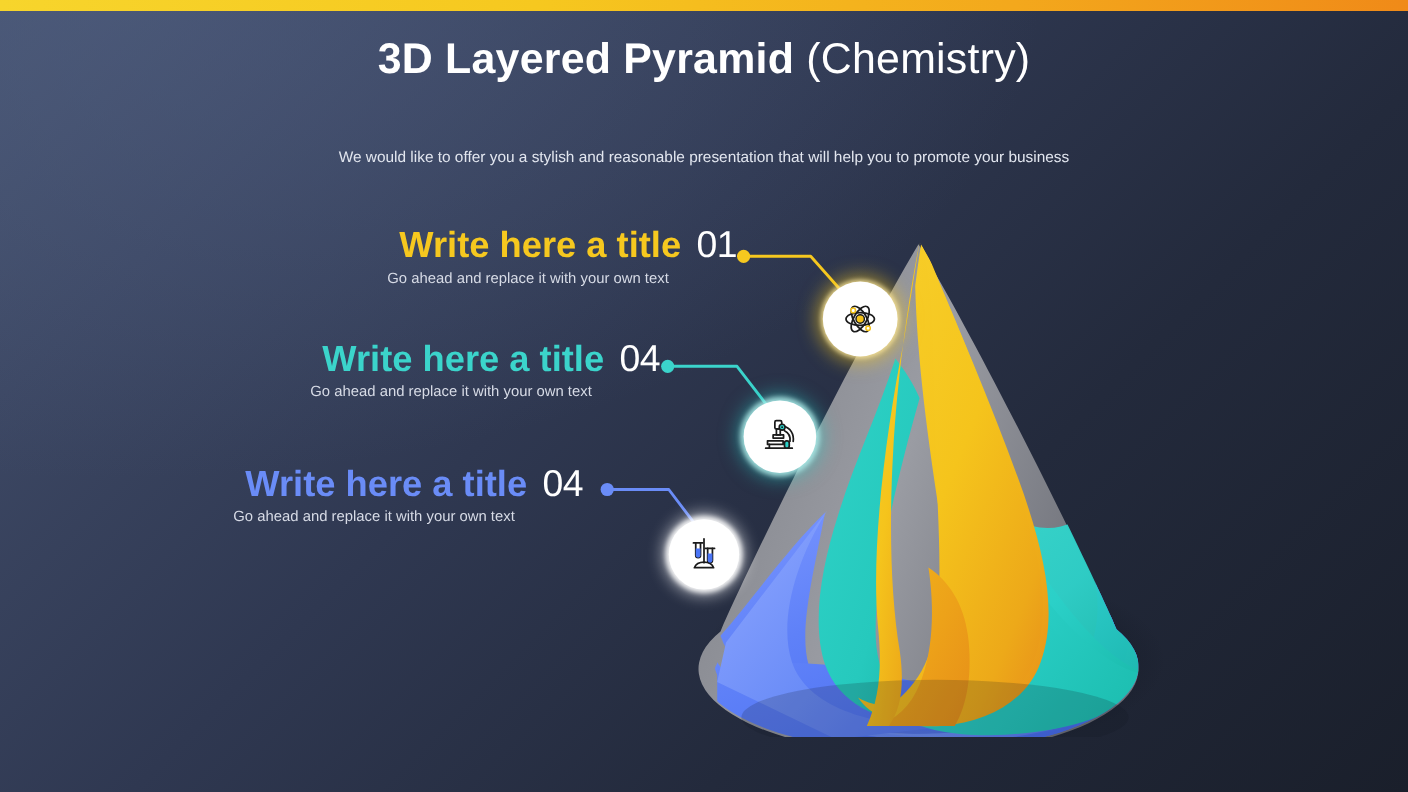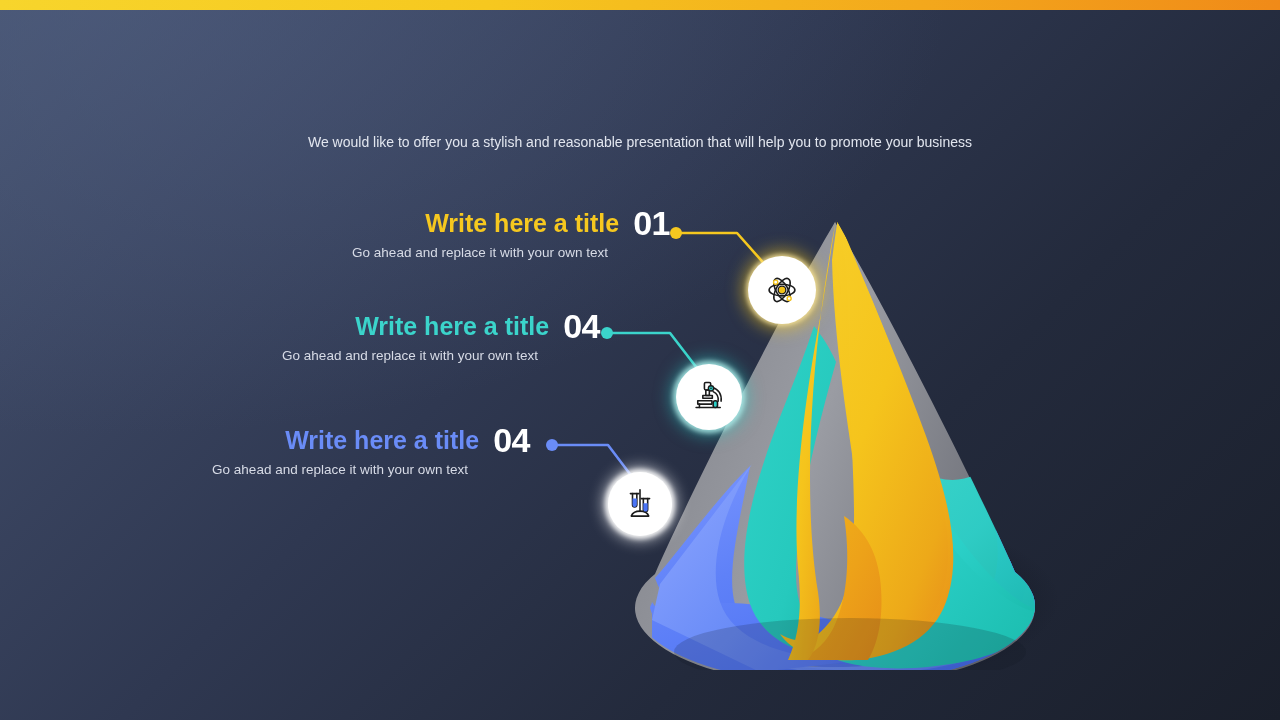--- a/index.html
+++ b/index.html
@@ -55,27 +55,27 @@
     position: absolute;
     text-align: right;
     white-space: nowrap;
   }
   .item .head {
     display: flex;
     align-items: center;
     justify-content: flex-end;
   }
   .item .ttl {
-    font-size: 25px;
+    font-size: 33px;
     font-weight: bold;
     line-height: 30px;
   }
   .item .num {
     font-size: 34px;
-    font-weight: bold;
+    font-weight: normal;
     color: #ffffff;
     line-height: 34px;
     margin-left: 14px;
     letter-spacing: -0.5px;
   }
   .item .sub {
     font-size: 13.5px;
     line-height: 20px;
     color: #d7dbe6;
     margin-top: 3px;
@@ -116,20 +116,21 @@
     height: 470px;
   }
 </style>
 </head>
 <body>
 
 <div id="slide">
 
   <div id="topbar" style="background: linear-gradient(90deg, rgb(247, 213, 44) 0%, rgb(246, 200, 31) 38%, rgb(243, 168, 28) 72%, rgb(240, 138, 24) 100%);"></div>
 
+  <div id="title"><span class="strong">3D Layered Pyramid </span><span class="light">(Chemistry)</span></div>
 
   <div id="subtitle">We would like to offer you a stylish and reasonable presentation that will help you to promote your business</div>
 
   <svg id="pyramid" viewBox="0 0 470 470">
     <defs>
       <linearGradient id="gGold" x1="0.12" y1="0" x2="0.95" y2="1">
         <stop offset="0%" stop-color="#f7cf2a"></stop>
         <stop offset="45%" stop-color="#f5c41c"></stop>
         <stop offset="82%" stop-color="#eda919"></stop>
         <stop offset="100%" stop-color="#e8901a"></stop>

